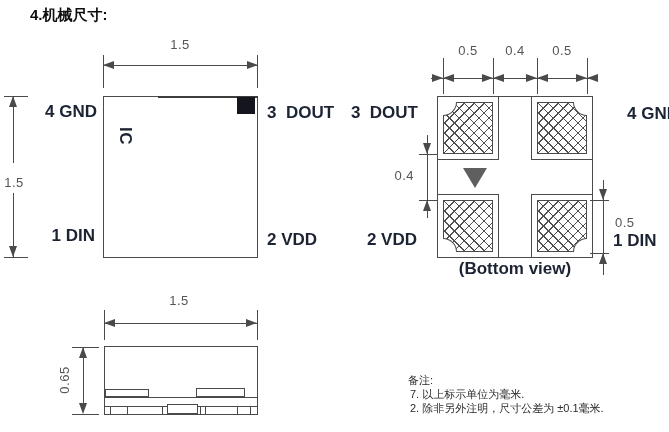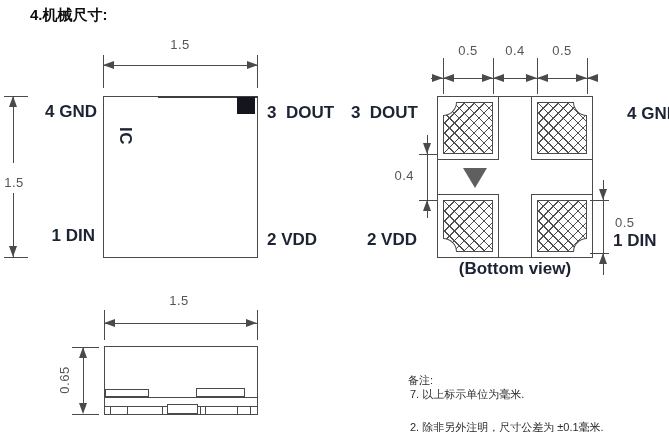--- a/index.html
+++ b/index.html
@@ -151,16 +151,16 @@
     <div class="ln" style="left:72px;top:413.5px;width:27px;height:1px;"></div>
     <div class="ln" style="left:82.5px;top:348px;width:1px;height:64px;"></div>
     <div class="ar u" style="left:79px;top:347px;"></div>
     <div class="ar d" style="left:79px;top:403px;"></div>
     <div class="dim" style="left:45px;top:372px;width:42px;height:16px;transform:rotate(-90deg);">0.65</div>
   </div>
 
   <div>
     <div class="note" style="left:408px;top:375px;">备注:</div>
     <div class="note" style="left:410px;top:389px;">7. 以上标示单位为毫米.</div>
-    <div class="note" style="left:410px;top:422px;">2. 除非另外注明，尺寸公差为 ±0.1毫米.</div>
+    <div class="note" style="left:410px;top:403px;">2. 除非另外注明，尺寸公差为 ±0.1毫米.</div>
   </div>
 
 </div>
 
 </body></html>

